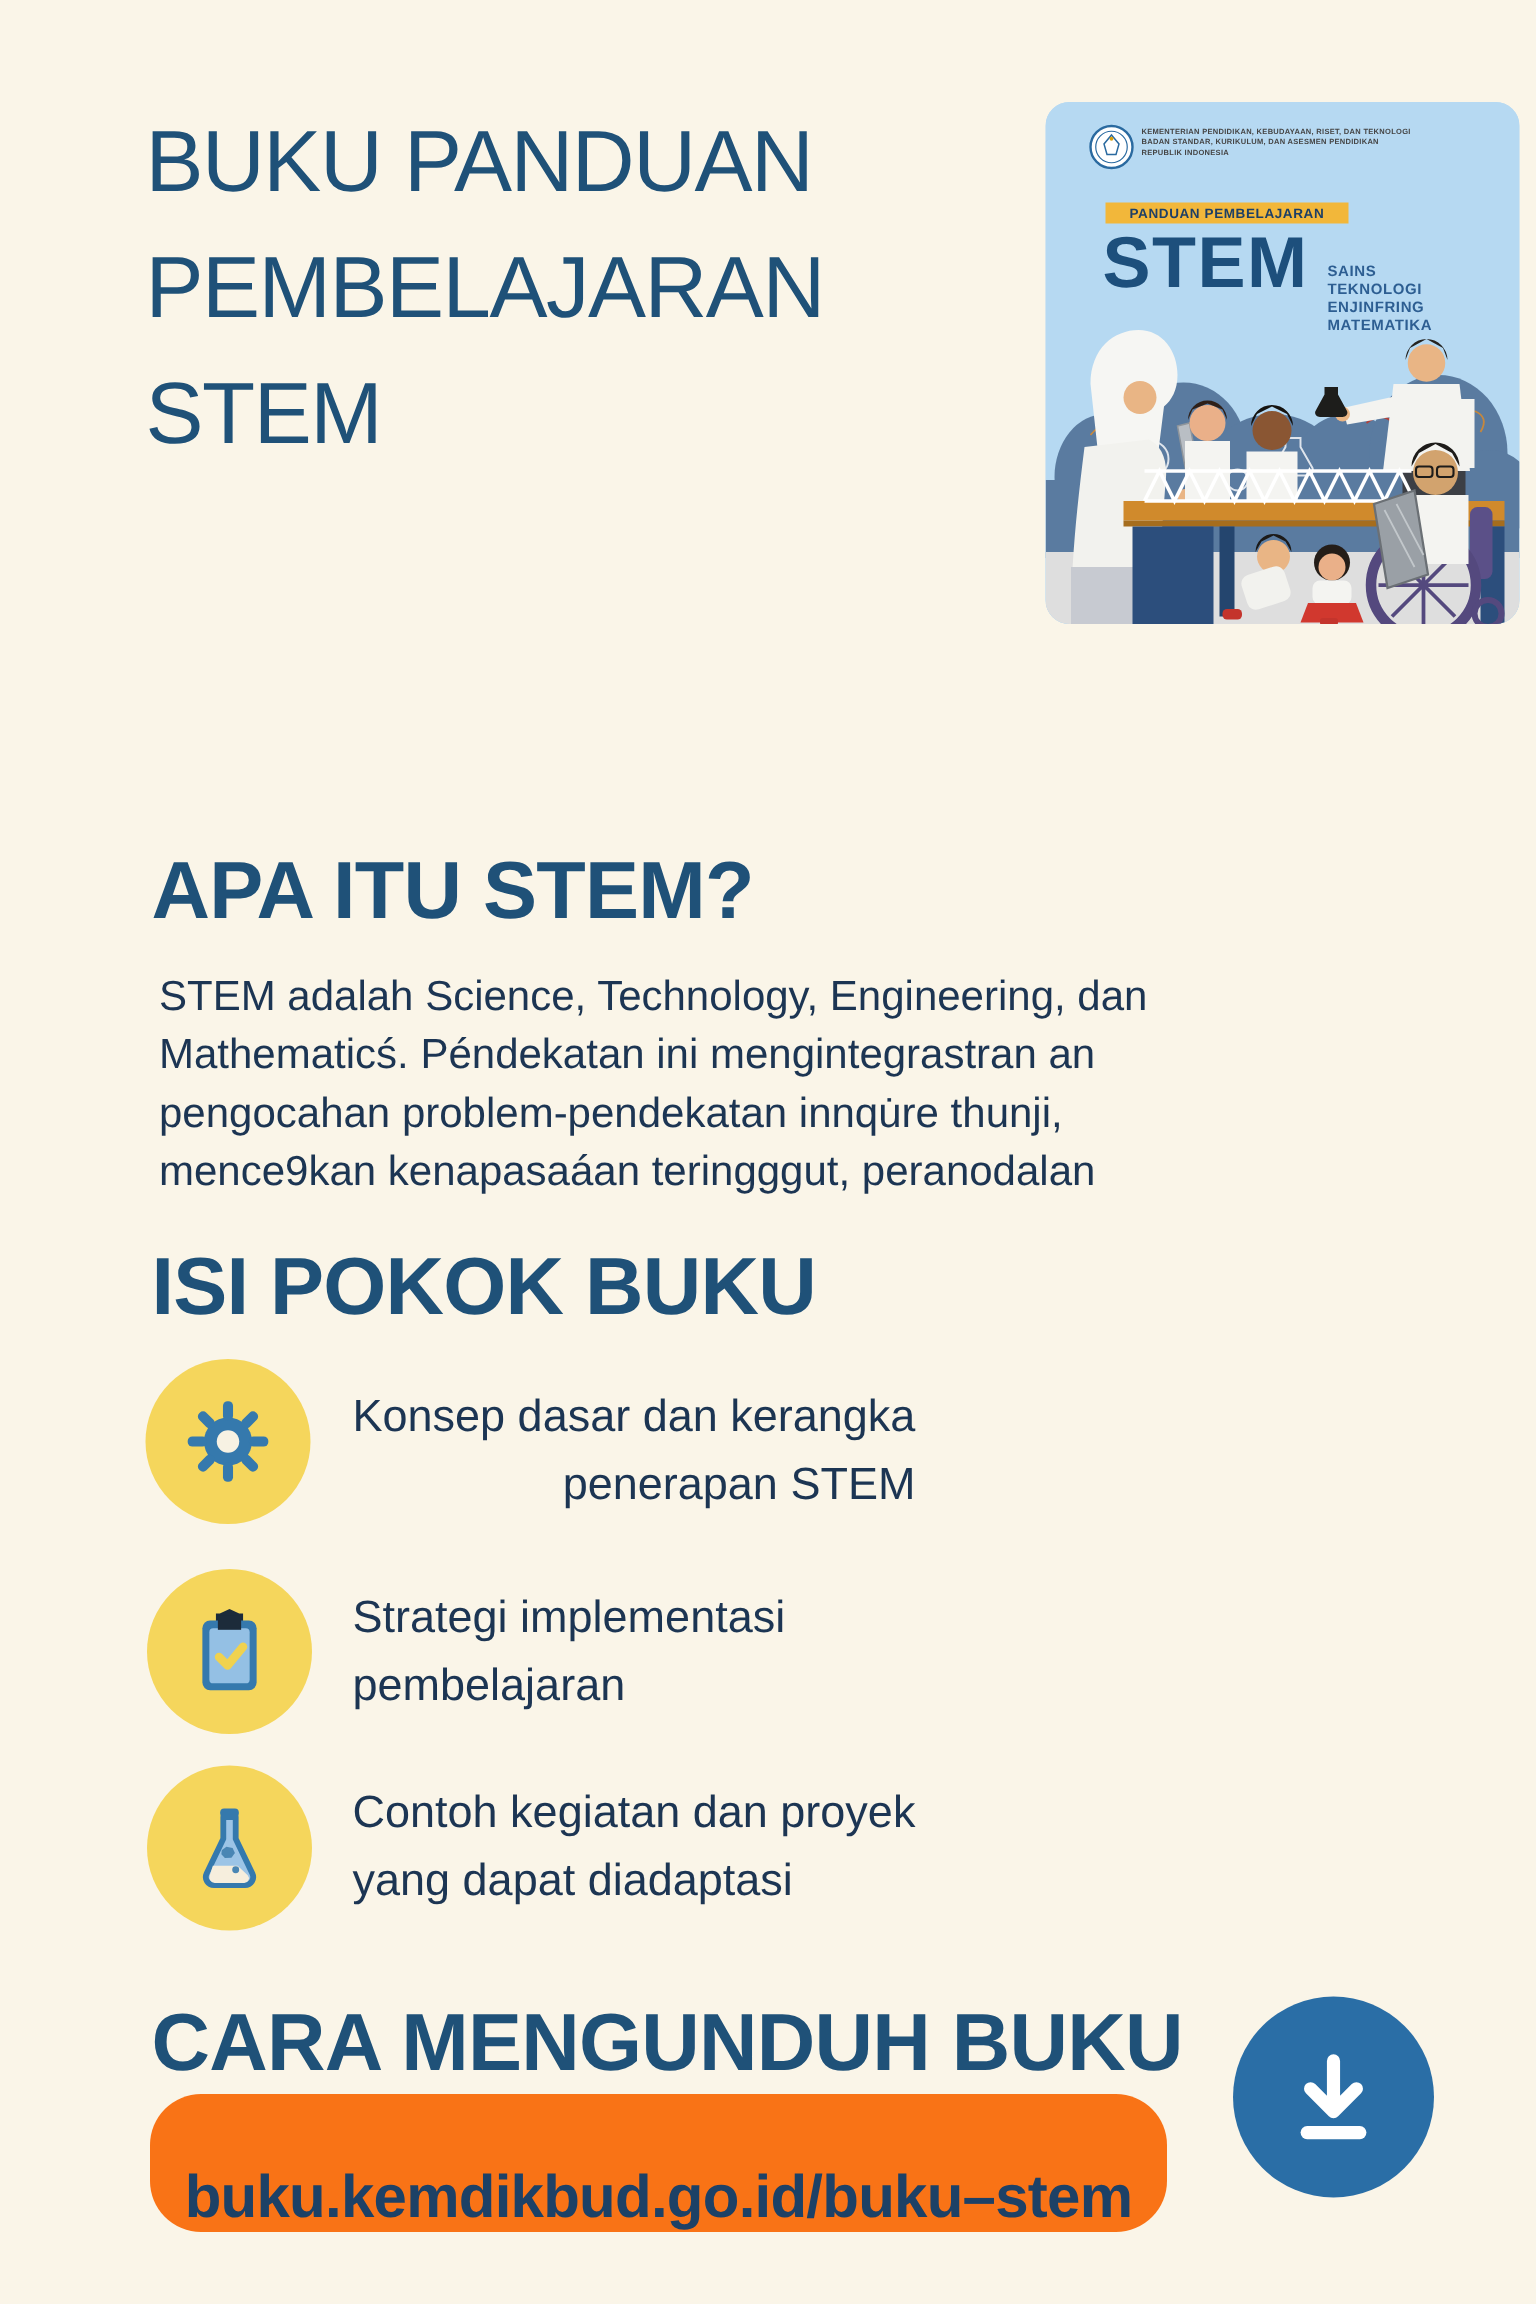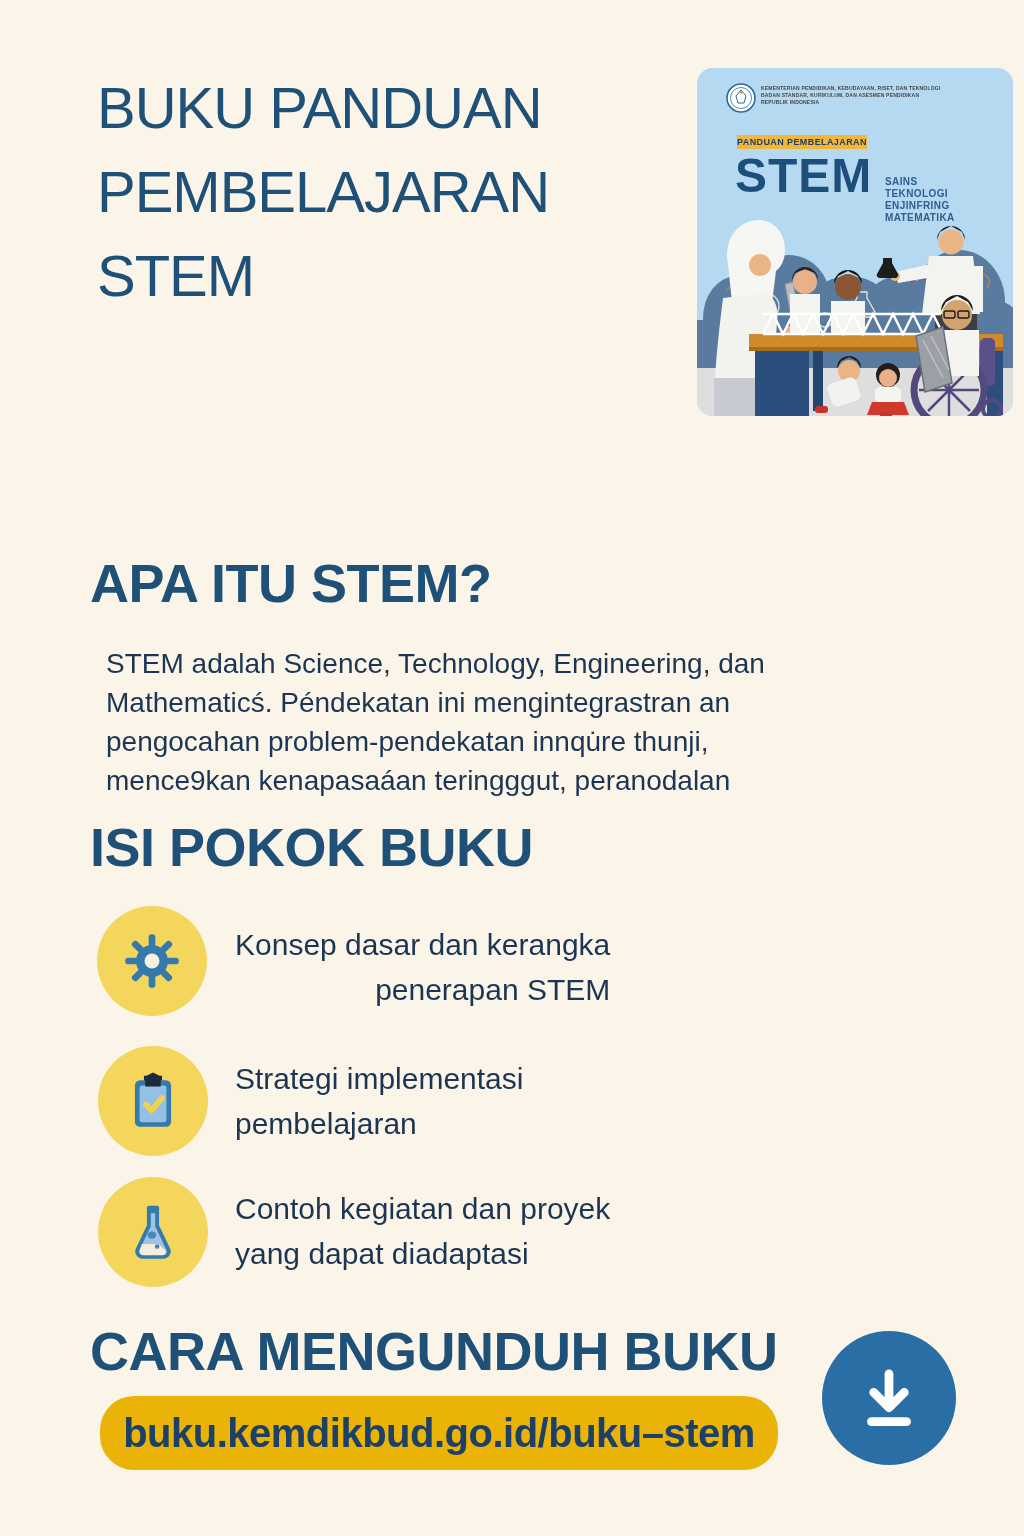--- a/index.html
+++ b/index.html
@@ -4,55 +4,55 @@
 <style>
   html,body{margin:0;padding:0;}
   body{font-family:"Liberation Sans",sans-serif;}
   .poster{position:relative;width:1024px;height:1536px;background:#faf5e8;overflow:hidden;}
 
   .h-title{position:absolute;left:97px;top:66px;margin:0;font-size:58px;line-height:84px;
     font-weight:normal;letter-spacing:-1px;color:#1f5178;white-space:pre-line;}
   .intro{position:absolute;left:90px;top:360px;width:690px;margin:0;font-size:28px;
     line-height:39px;color:#1c3553;white-space:pre-line;}
 
-  .sec-head{position:absolute;left:90px;margin:0;font-size:54px;font-weight:bold;
+  .sec-head{position:absolute;left:90px;margin:11px;font-size:54px;font-weight:bold;
     letter-spacing:-0.5px;color:#1f5178;}
   .sec-head.apa{top:552px;}
   .sec-head.isi{top:816px;}
   .sec-head.cara{top:1320px;}
   .apa-body{position:absolute;left:90px;top:628px;width:720px;margin:16px;font-size:28px;
     line-height:39px;color:#1c3553;white-space:pre-line;}
 
   .bullet-circle{position:absolute;width:110px;height:110px;border-radius:50%;
     background:#f5d65c;display:flex;align-items:center;justify-content:center;}
   .bullet-circle svg{width:62px;height:62px;}
   .c1{left:97px;top:906px;}
   .c2{left:98px;top:1046px;}
   .c3{left:98px;top:1177px;}
   .bullet-text{position:absolute;left:235px;margin:0;font-size:30px;line-height:45px;
     color:#1c3553;white-space:pre-line;}
   .t1{top:922px;text-align:right;}
   .t2{top:1056px;}
   .t3{top:1186px;}
 
-  .url-pill{position:absolute;left:100px;top:1396px;width:678px;height:74px;border-radius:34px;
-    background:#eab308;display:flex;align-items:center;justify-content:center;cursor:pointer;}
+  .url-pill{position:absolute;left:100px;top:1396px;width:678px;height:92px;border-radius:34px;
+    background:#f97316;display:flex;align-items:flex-end;justify-content:center;cursor:pointer;}
   .url-pill span{font-size:40px;font-weight:bold;color:#1d4166;letter-spacing:-0.5px;}
   .dl-btn{position:absolute;left:822px;top:1331px;width:134px;height:134px;border-radius:50%;
     background:#2a6ea6;display:flex;align-items:center;justify-content:center;cursor:pointer;}
   .dl-btn svg{width:78px;height:78px;}
 
   
   .cover{position:absolute;left:697px;top:68px;width:316px;height:348px;border-radius:16px;
     overflow:hidden;background:#b6d9f2;}
   .cover .art{position:absolute;left:0;top:0;width:316px;height:348px;}
   .cover .ministry{position:absolute;left:64px;top:17px;width:200px;font-size:5px;line-height:7px;
     font-weight:bold;color:#454545;white-space:pre-line;letter-spacing:0.2px;}
   .cover .badge{position:absolute;left:40px;top:67px;background:#f2b73a;color:#1d3f66;
-    font-size:9px;font-weight:bold;padding:2px 0;letter-spacing:0.4px;}
+    font-size:9px;font-weight:bold;padding:2px 16px;letter-spacing:0.4px;}
   .cover .stem{position:absolute;left:38px;top:80px;font-size:48px;font-weight:bold;
     letter-spacing:1px;color:#1d4f7c;}
   .cover .sub{position:absolute;left:188px;top:88px;font-size:10px;line-height:12px;
     font-weight:bold;color:#2d5e92;white-space:pre-line;letter-spacing:0.4px;margin-top:20px;}
 </style>
 </head>
 <body>
 
 <div class="poster">
 

